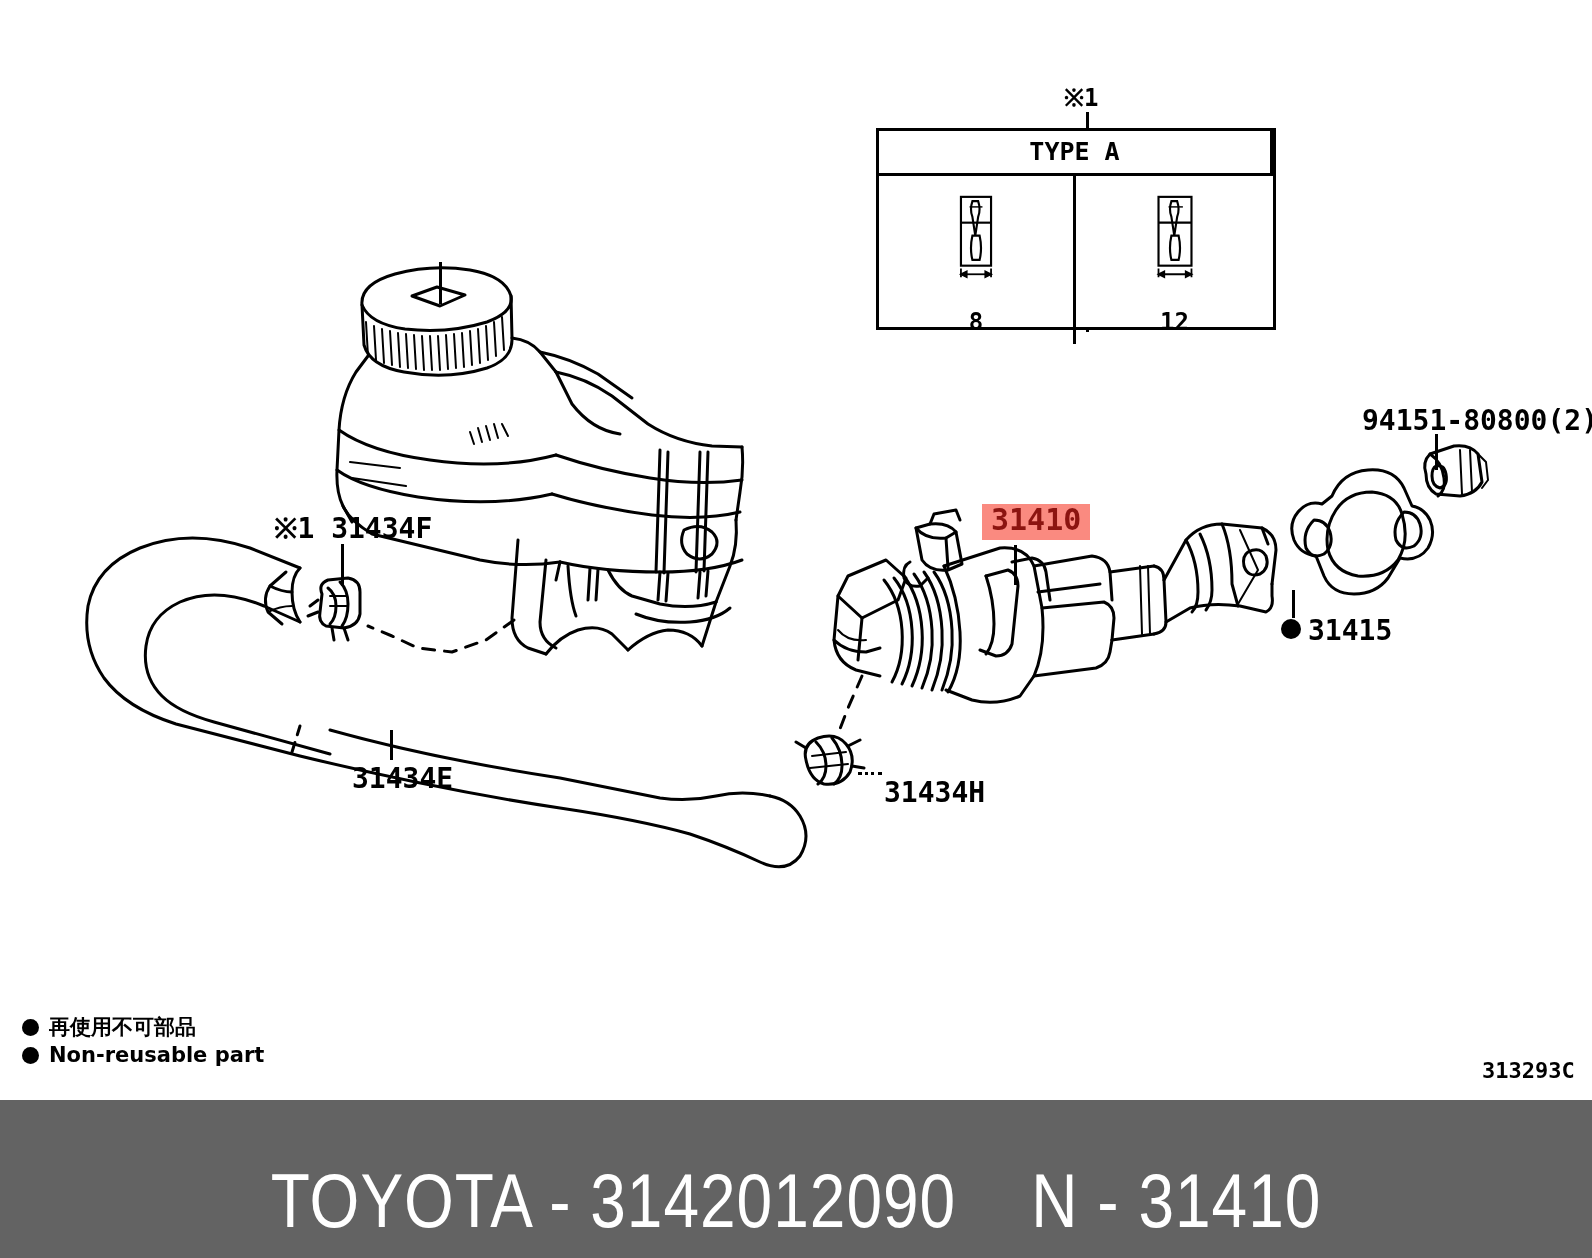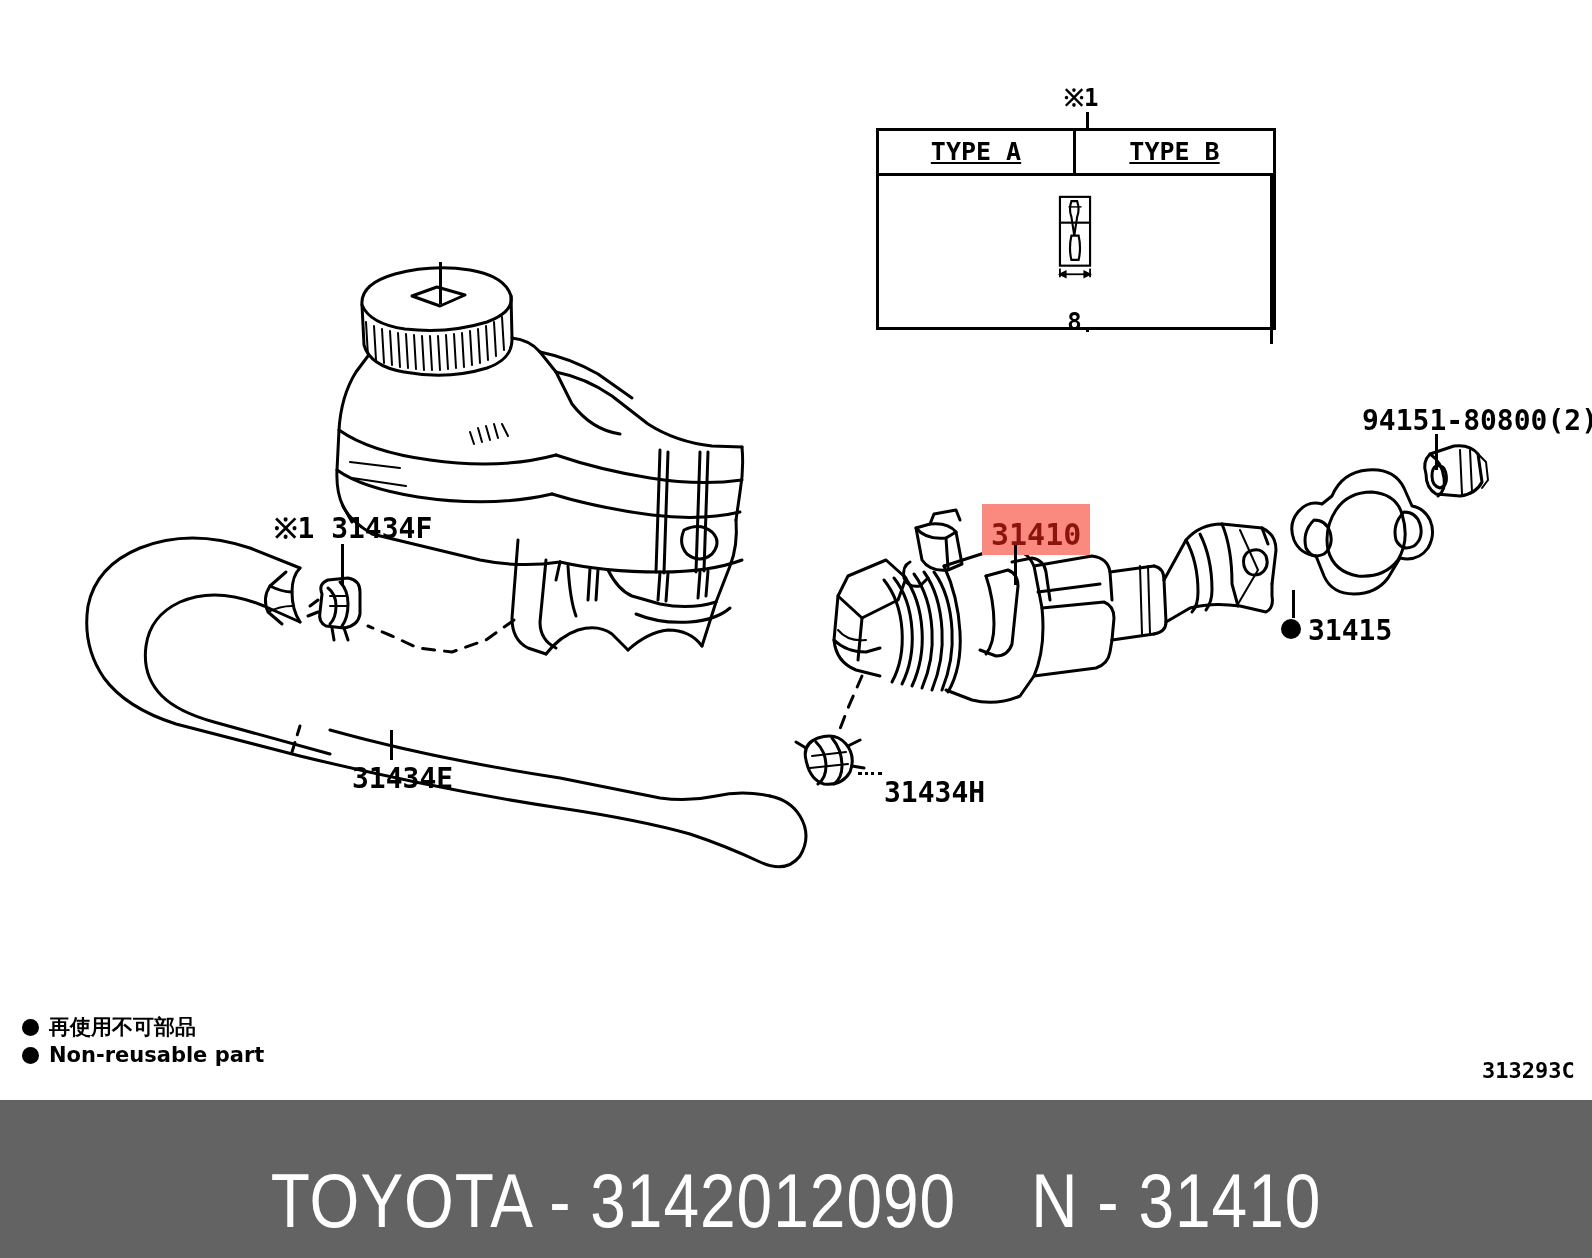--- a/index.html
+++ b/index.html
@@ -28,21 +28,21 @@
   .lbl.s22{font-size:22px;}
 
   
   .hl{
     position:absolute;
     background:#fa8a80;
     color:#8c1410;
     font-family:"DejaVu Sans Mono","Liberation Mono",monospace;
     font-weight:bold;
     font-size:30px;
-    padding:16px 9px 5px 9px;
+    padding:1px 9px 5px 9px;
     white-space:pre;
     line-height:1;
   }
   
   .leader{position:absolute;background:#000;}
   .vline{width:3px;}
   .dotline{
     position:absolute;height:0;border-top:3px dotted #000;
   }
   
@@ -50,21 +50,20 @@
     position:absolute;
     width:20px;height:20px;border-radius:50%;
     background:#000;
   }
   
   #type-table{
     position:absolute;
     border:3px solid #000;
     background:#fff;
     box-sizing:border-box;
-    text-decoration:underline;
   }
   #type-table .thead{
     display:flex;
     border-bottom:3px solid #000;
   }
   #type-table .tbody{display:flex;}
   #type-table .cellhdr{
     flex:1 1 50%;
     text-align:center;
     font-family:"DejaVu Sans Mono","Liberation Mono",monospace;
@@ -308,41 +307,58 @@
 
     </g>
   </svg>
 
   <div class="lbl s24" style="left:1064px;top:84px;">※1</div>
   <div class="leader vline" style="left:1086px;top:112px;height:220px;"></div>
 
   <div id="type-table" style="left:876px;top:128px;width:400px;height:202px;">
     <div class="thead">
       <div class="cellhdr div">TYPE A</div>
-      <div class="cellhdr">TYPE B</div>
     </div>
     <div class="tbody">
       <div class="cellbody div">
         <svg class="clip-fig" viewBox="0 0 62 120" width="44" height="86">
           <g fill="none" stroke="#000" stroke-width="3">
             <rect x="10" y="4" width="42" height="96"></rect>
             <path d="M10,40 L52,40"></path>
             <path d="M26,10 Q22,22 26,32 L30,58 L34,32 Q38,22 34,10 Z"></path>
             <path d="M22,18 L40,18" stroke-width="2"></path>
             <path d="M26,58 Q22,76 26,92 L36,92 Q40,76 36,58 Z"></path>
           </g>
           <g stroke="#000" stroke-width="2.5">
             <path d="M10,104 L10,116 M52,104 L52,116"></path>
             <path d="M10,112 L52,112"></path>
             <path d="M10,112 L18,108 L18,116 Z" fill="#000"></path>
             <path d="M52,112 L44,108 L44,116 Z" fill="#000"></path>
           </g>
         </svg>
         <div class="dimlabel">8</div>
       </div>
+      <div class="cellbody">
+        <svg class="clip-fig" viewBox="0 0 62 120" width="44" height="86">
+          <g fill="none" stroke="#000" stroke-width="3">
+            <rect x="8" y="4" width="46" height="96"></rect>
+            <path d="M8,40 L54,40"></path>
+            <path d="M26,10 Q22,22 26,32 L30,58 L34,32 Q38,22 34,10 Z"></path>
+            <path d="M22,18 L42,18" stroke-width="2"></path>
+            <path d="M26,58 Q22,76 26,92 L36,92 Q40,76 36,58 Z"></path>
+          </g>
+          <g stroke="#000" stroke-width="2.5">
+            <path d="M8,104 L8,116 M54,104 L54,116"></path>
+            <path d="M8,112 L54,112"></path>
+            <path d="M8,112 L16,108 L16,116 Z" fill="#000"></path>
+            <path d="M54,112 L46,108 L46,116 Z" fill="#000"></path>
+          </g>
+        </svg>
+        <div class="dimlabel">12</div>
+      </div>
     </div>
   </div>
 
   <div class="leader vline" style="left:439px;top:262px;height:42px;"></div>
 
   <div class="lbl s28" style="left:274px;top:512px;">※1 31434F</div>
   <div class="leader vline" style="left:341px;top:544px;height:42px;"></div>
 
   <div class="lbl s28" style="left:352px;top:762px;">31434E</div>
   <div class="leader vline" style="left:390px;top:730px;height:30px;"></div>

